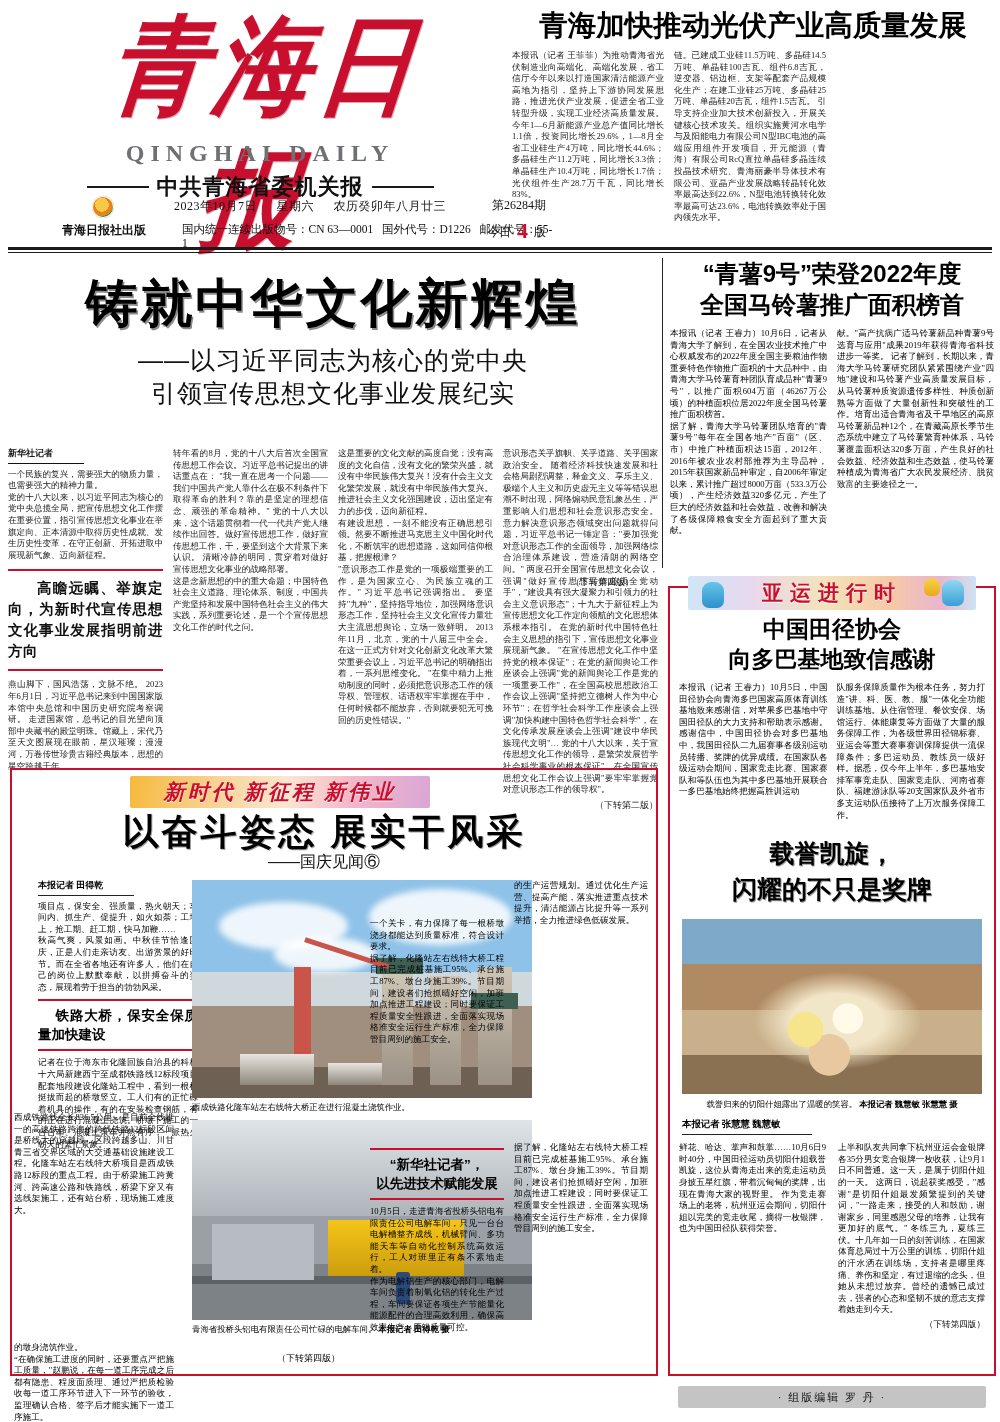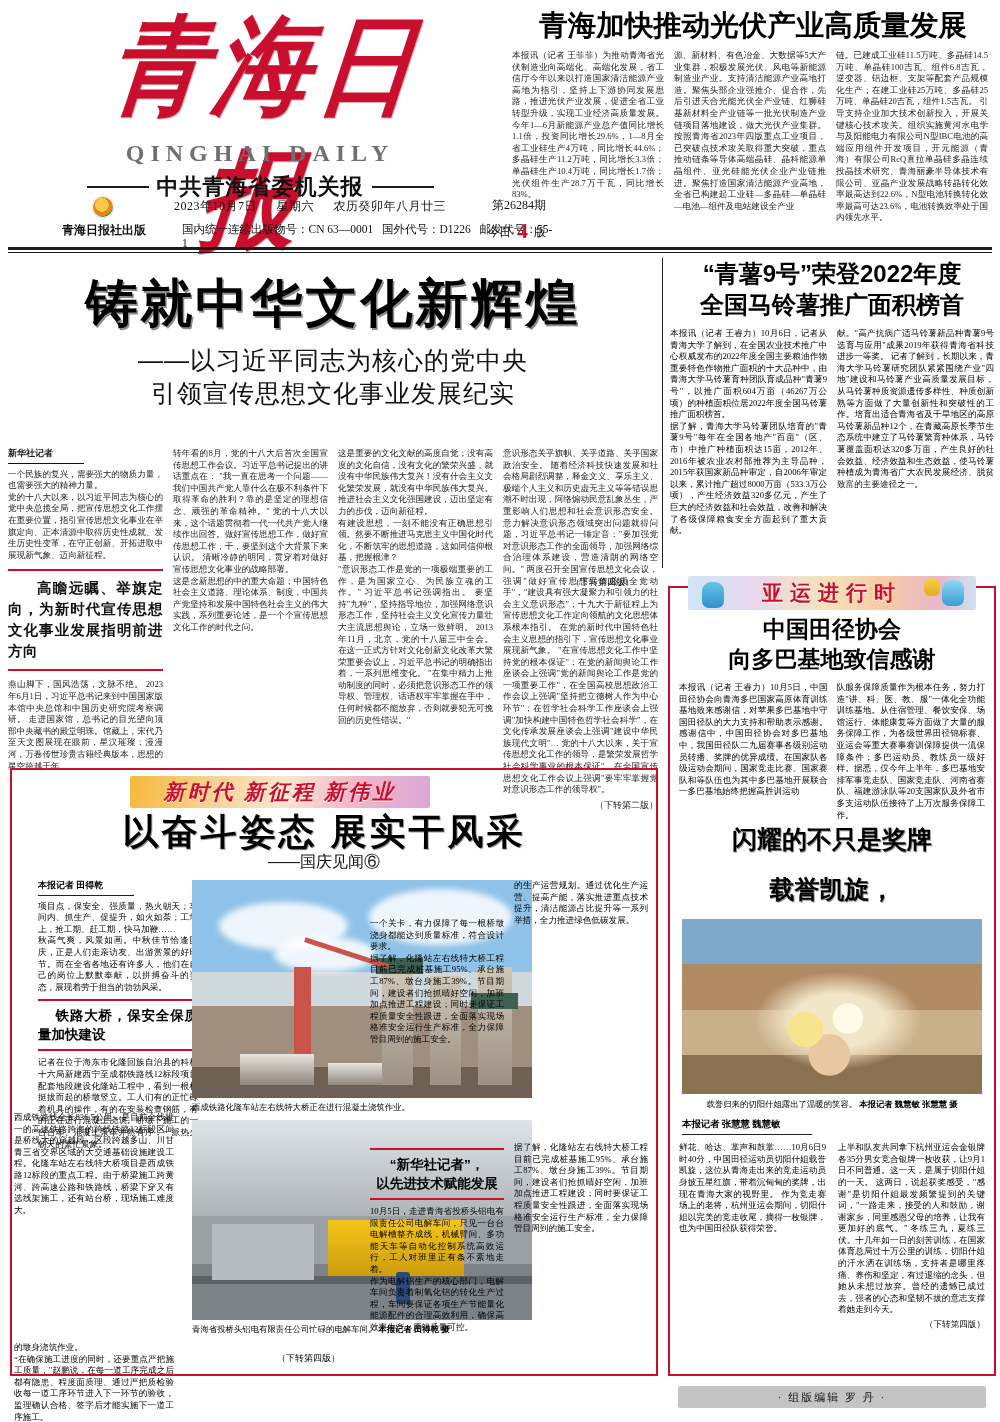--- a/index.html
+++ b/index.html
@@ -256,23 +256,20 @@
           <span class="bignum">4</span>
           <span>版</span>
         </div>
       </div>
     </div>
 
     <div class="top-right">
       <div class="tr-head">青海加快推动光伏产业高质量发展</div>
       <div class="tr-cols">
         <div class="tr-col"><span class="lead"></span><span>本报讯（记者 王菲菲）为推动青海省光伏制造业向高端化、高端化发展，省工信厅今年以来以打造国家清洁能源产业高地为指引，坚持上下游协同发展思路，推进光伏产业发展，促进全省工业转型升级，实现工业经济高质量发展。今年1—6月新能源产业总产值同比增长1.1倍，投资同比增长29.6%，1—8月全省工业硅生产4万吨，同比增长44.6%；多晶硅生产11.2万吨，同比增长3.3倍；单晶硅生产10.4万吨，同比增长1.7倍；光伏组件生产28.7万千瓦，同比增长83%。</span></div>
-        <div class="tr-col">源、新材料、有色冶金、大数据等5大产业集群，积极发展光伏、风电等新能源制造业产业。支持清洁能源产业高地打造。聚焦头部企业强推介、促合作，先后引进天合光能光伏全产业链、红狮硅基新材料全产业链等一批光伏制造产业链项目落地建设，做大光伏产业集群。
-
-按照青海省2023年四版重点工业项目，已突破点技术攻关取得重大突破，重点推动链条等导体高端晶硅、晶科能源单晶组件、亚光硅能光伏企业产业链推进。聚焦打造国家清洁能源产业高地，全省已构建起工业硅—多晶硅—单晶硅—电池—组件及电站建设全产业</div>
         <div class="tr-col">链。已建成工业硅11.5万吨、多晶硅14.5万吨、单晶硅100吉瓦、组件6.8吉瓦，逆变器、铝边框、支架等配套产品规模化生产；在建工业硅25万吨、多晶硅25万吨、单晶硅20吉瓦，组件1.5吉瓦。
 
 引导支持企业加大技术创新投入，开展关键核心技术攻关。组织实施黄河水电学与及阳能电力有限公司N型IBC电池的高端应用组件开发项目，开元能源（青海）有限公司RcQ直拉单晶硅多晶连续投晶技术研究、青海丽豪半导体技术有限公司、亚晶产业发展战略转晶转化效率最高达到22.6%，N型电池转换转化效率最高可达23.6%，电池转换效率处于国内领先水平。</div>
       </div>
     </div>
   </div>
 
   <div class="hr-thick"></div>
   <div class="hr-thin"></div>
 
@@ -357,22 +354,22 @@
   <div class="ag-box">
     <div class="ag-head">中国田径协会</div>
     <div class="ag-head" style="margin-top:0">向多巴基地致信感谢</div>
     <div class="ag-cols">
       <div class="ag-col">本报讯（记者 王睿力）10月5日，中国田径协会向青海多巴国家高原体育训练基地致来感谢信，对苹果多巴基地中守国田径队的大力支持和帮助表示感谢。
 
 感谢信中，中国田径协会对多巴基地中，我国田径队二九届赛事各级别运动员转播、奖牌的优异成绩。在国家队各级运动会期间，国家竞走比赛、国家赛队和等队伍也为其中多巴基地开展联合一多巴基地始终把握高胜训运动</div>
       <div class="ag-col">队服务保障质量作为根本任务，努力打造"讲、科、医、教、服"一体化全功能训练基地。从住宿管理、餐饮安保、场馆运行、体能康复等方面做了大量的服务保障工作，为各级世界田径锦标赛、亚运会等重大赛事赛训保障提供一流保障条件；多巴运动员、教练员一级好样。据悉，仅今年上半年，多巴基地安排军事竞走队、国家竞走队、河南省赛队、福建游泳队等20支国家队及外省市多支运动队伍接待了上万次服务保障工作。</div>
     </div>
 
+    <div class="ag-head2">载誉凯旋，</div>
     <div class="ag-head2" style="margin-top:0">闪耀的不只是奖牌</div>
-    <div class="ag-head2">载誉凯旋，</div>
 
     <div class="ag-photo">
       <div class="flow"></div>
     </div>
     <div class="ag-cap">
       <span>载誉归来的切阳什姐露出了温暖的笑容。</span>
       <b>本报记者 魏慧敏 张慧慧 摄</b>
     </div>
     <div class="ag-byline">本报记者 张慧慧 魏慧敏</div>
     <div class="ag-cols2">

